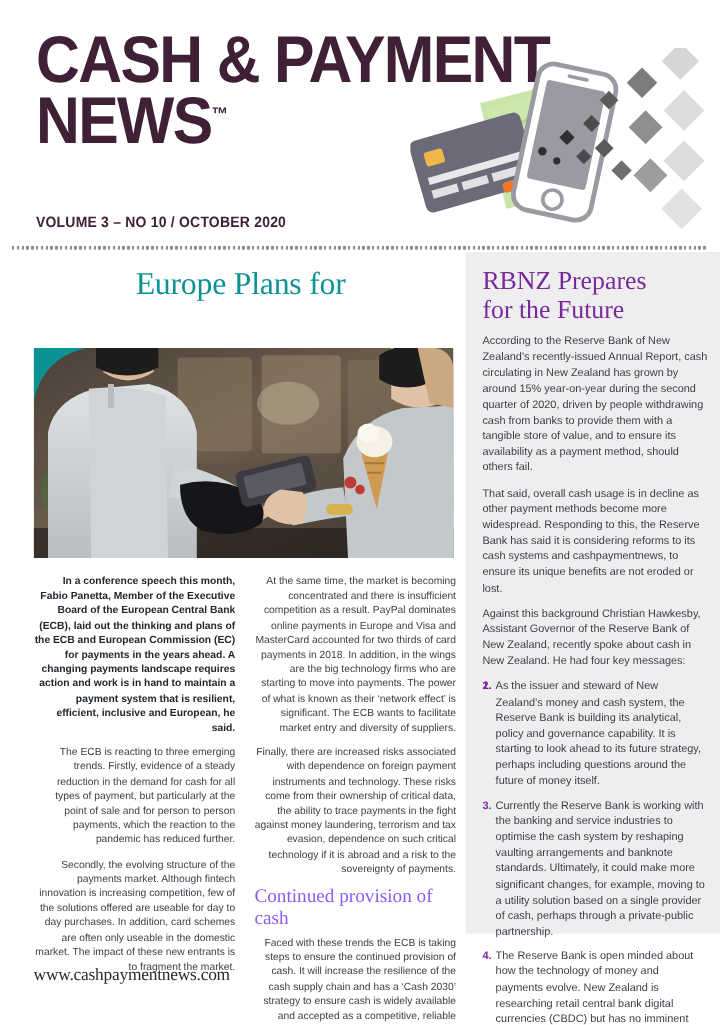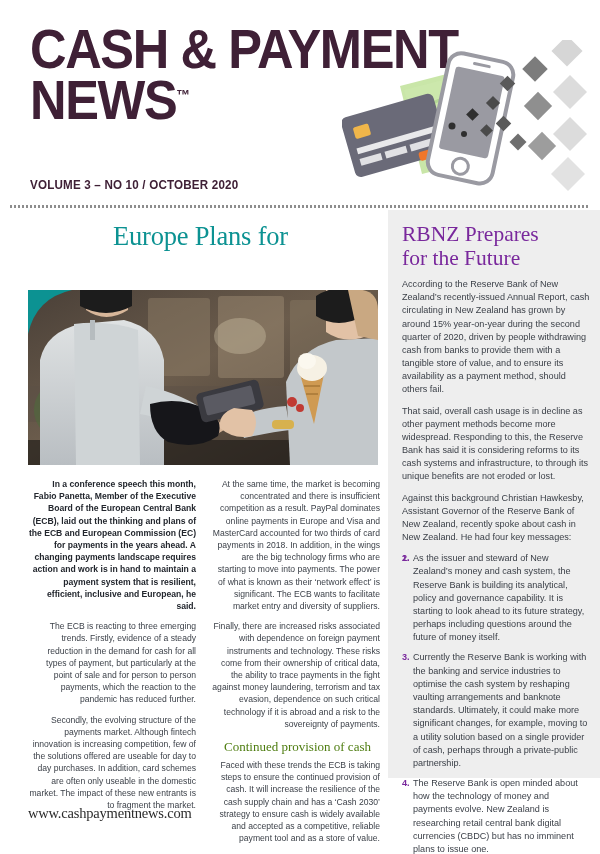--- a/index.html
+++ b/index.html
@@ -85,23 +85,23 @@
   .col p {
     margin:0 0 8px 0;
     font-size:8.6px;
     line-height:1.42;
     color:#3a3f47;
     text-align:right;
   }
   .col p.lead { font-weight:bold; color:#23272e; }
   .subhead {
     font-family:"Liberation Serif", serif;
-    font-size:13px;
-    color:#4d7c0f;
-    margin:9px 0 4px 12px;
+    font-size:16px;
+    color:#8b5cf6;
+    margin:9px 0 4px 0;
     font-weight:normal;
   }
   .contd {
     font-size:7.6px; font-weight:bold; color:#3a3f47; margin-top:6px;
   }
   .website {
     position:absolute; left:28px; top:595px;
     font-family:"Liberation Serif", serif;
     font-size:14.5px; color:#2b2b2b; letter-spacing:-0.2px;
   }
@@ -286,21 +286,21 @@
     </div>
 
     <div class="right-region">
       <div class="headline-side">
         <span>RBNZ Prepares</span><br>
         <span>for the Future</span>
       </div>
 
       <div class="side-body">
         <p>According to the Reserve Bank of New Zealand’s recently-issued Annual Report, cash circulating in New Zealand has grown by around 15% year-on-year during the second quarter of 2020, driven by people withdrawing cash from banks to provide them with a tangible store of value, and to ensure its availability as a payment method, should others fail.</p>
-        <p>That said, overall cash usage is in decline as other payment methods become more widespread. Responding to this, the Reserve Bank has said it is considering reforms to its cash systems and infrastructure, to through its unique benefits are not eroded or lost.</p>
+        <p>That said, overall cash usage is in decline as other payment methods become more widespread. Responding to this, the Reserve Bank has said it is considering reforms to its cash systems and cashpaymentnews, to ensure its unique benefits are not eroded or lost.</p>
         <p>Against this background Christian Hawkesby, Assistant Governor of the Reserve Bank of New Zealand, recently spoke about cash in New Zealand. He had four key messages:</p>
         <ul class="side-list">
           <li>
             <span class="num">1.</span>
           </li>
           <li>
             <span class="num">2.</span>
             <span>As the issuer and steward of New Zealand’s money and cash system, the Reserve Bank is building its analytical, policy and governance capability. It is starting to look ahead to its future strategy, perhaps including questions around the future of money itself.</span>
           </li>
           <li>

